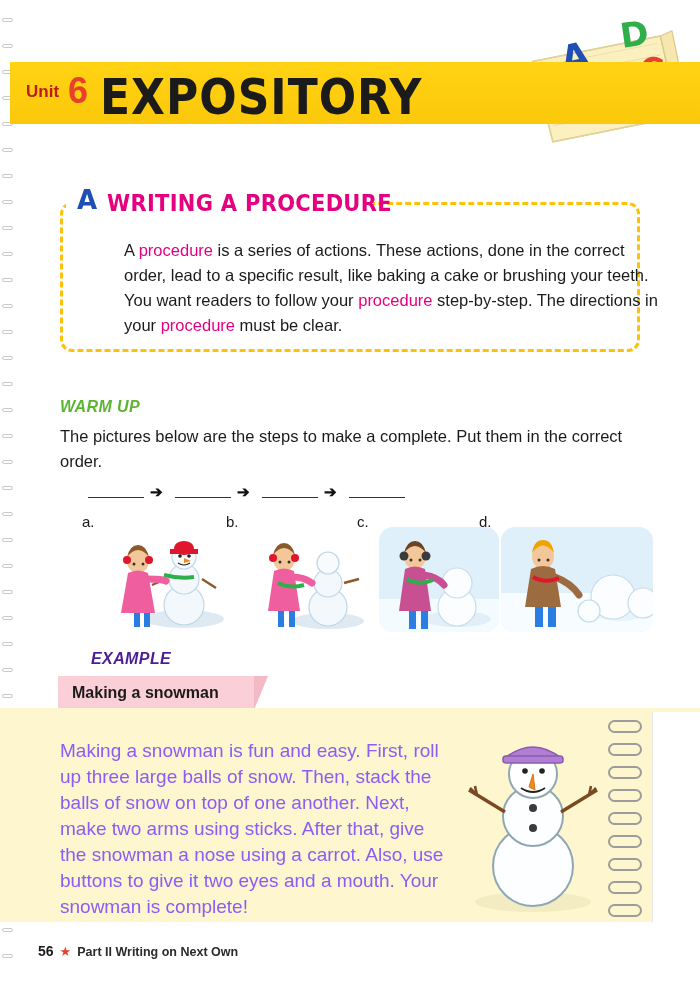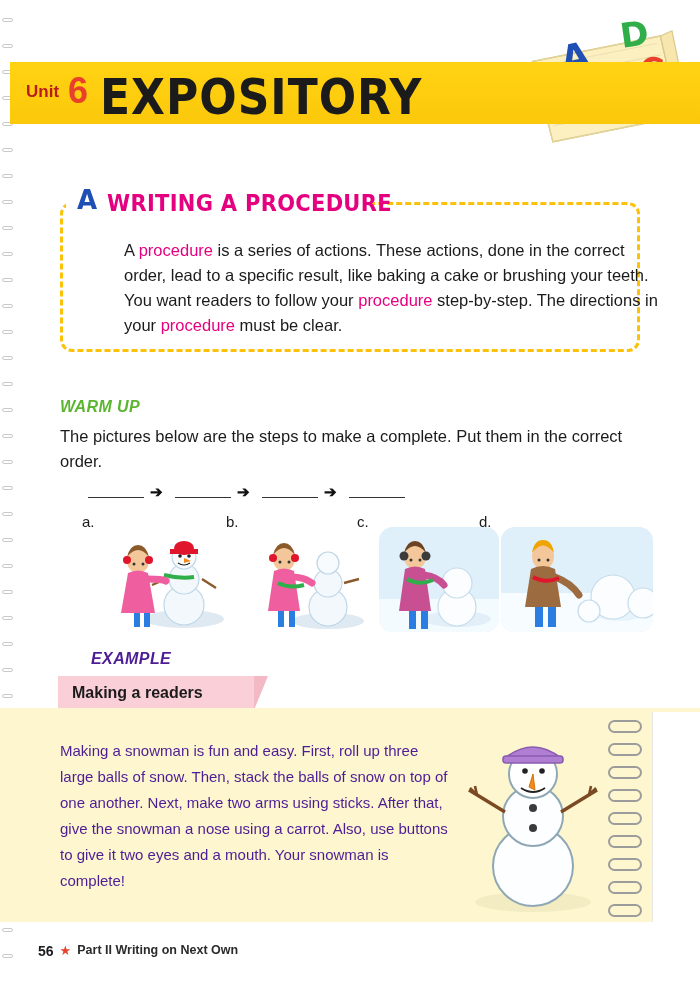--- a/index.html
+++ b/index.html
@@ -211,23 +211,23 @@
   .note-panel-top {
     position: absolute;
     left: 0; top: 708px;
     width: 700px; height: 6px;
     background: #fdf6cf;
   }
   .note-text {
     position: absolute;
     left: 60px; top: 738px;
     width: 390px;
-    font-size: 15px;
+    font-size: 19px;
     line-height: 26px;
-    color: #4c1d95;
+    color: #8b5cf6;
   }
   .note-rings {
     position: absolute;
     right: 52px; top: 716px;
     width: 40px; height: 200px;
   }
   .note-ring {
     position: absolute;
     width: 34px; height: 13px;
     border: 2.2px solid #9c9c9c;
@@ -240,21 +240,21 @@
     width: 48px; height: 210px;
     background: #ffffff;
     border-left: 1px solid #e7e7e7;
   }
 
   
   .footer {
     position: absolute;
     left: 38px; bottom: 22px;
     display: flex;
-    align-items: flex-start;
+    align-items: flex-end;
     gap: 6px;
   }
   .footer-page { font-size: 14px; color: #1b1b1b; font-weight: bold; }
   .footer-star { color: #e8402a; font-size: 13px; }
   .footer-text { font-size: 12.5px; color: #2b2b2b; font-weight: bold; }
 </style>
 </head>
 <body>
 
 <div class="spiral-edge" id="spiral">
@@ -447,21 +447,21 @@
       <path d="M32,50 q12,7 26,1" stroke="#e0162c" stroke-width="4" fill="none"></path>
       <circle cx="38" cy="33" r="1.5" fill="#333"></circle>
       <circle cx="47" cy="33" r="1.5" fill="#333"></circle>
     </svg>
   </div>
 </div>
 
 <div class="example-head">EXAMPLE</div>
 <div class="example-tab"></div>
 <div class="example-tab-fold"></div>
-<div class="example-tab-text">Making a readers</div>
+<div class="example-tab-text">Making a snowman</div>
 
 <div class="note-panel-top"></div>
 <div class="note-panel"></div>
 <div class="note-right-edge"></div>
 
 <div class="note-text">Making a snowman is fun and easy. First, roll up three large balls of snow. Then, stack the balls of snow on top of one another. Next, make two arms using sticks. After that, give the snowman a nose using a carrot. Also, use buttons to give it two eyes and a mouth. Your snowman is complete!</div>
 
 <div style="position:absolute; left:455px; top:716px; width:170px; height:200px;">
   <svg width="170" height="200" viewBox="0 0 170 200">
     <ellipse cx="78" cy="186" rx="58" ry="10" fill="#f3ecc2"></ellipse>

